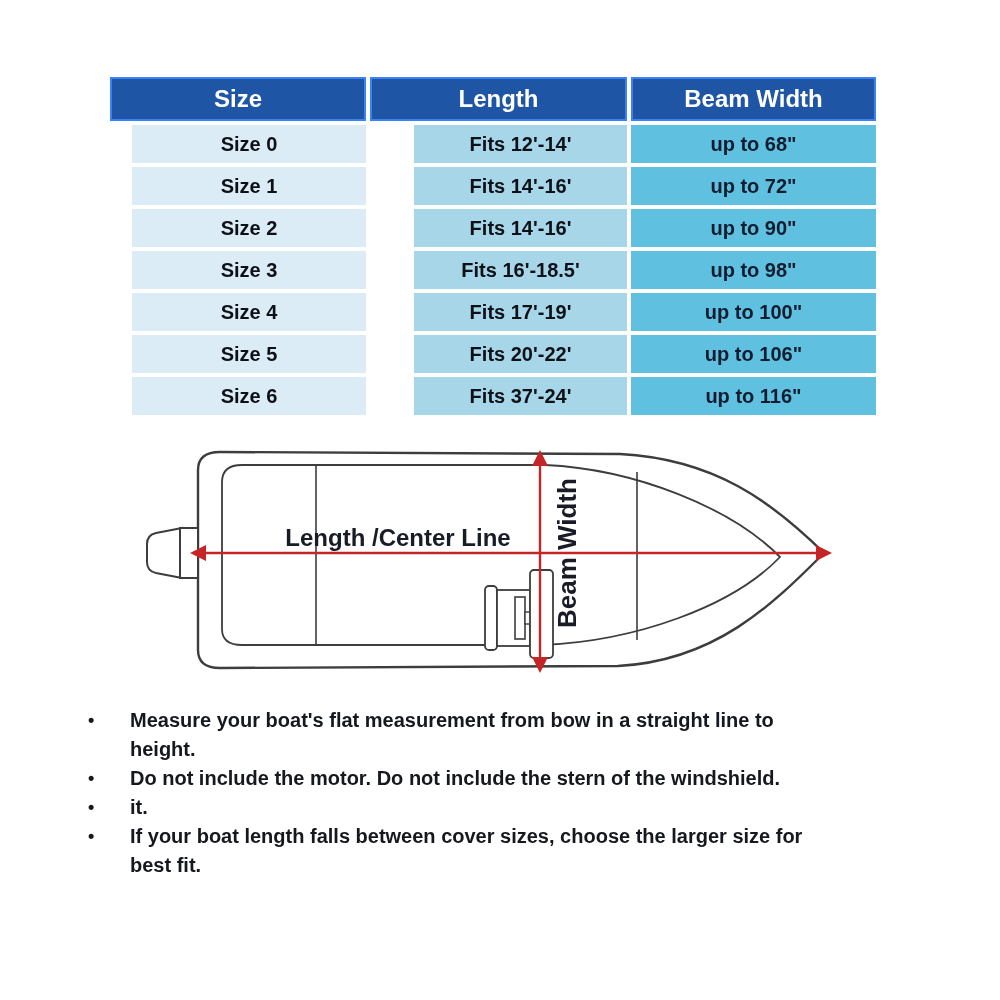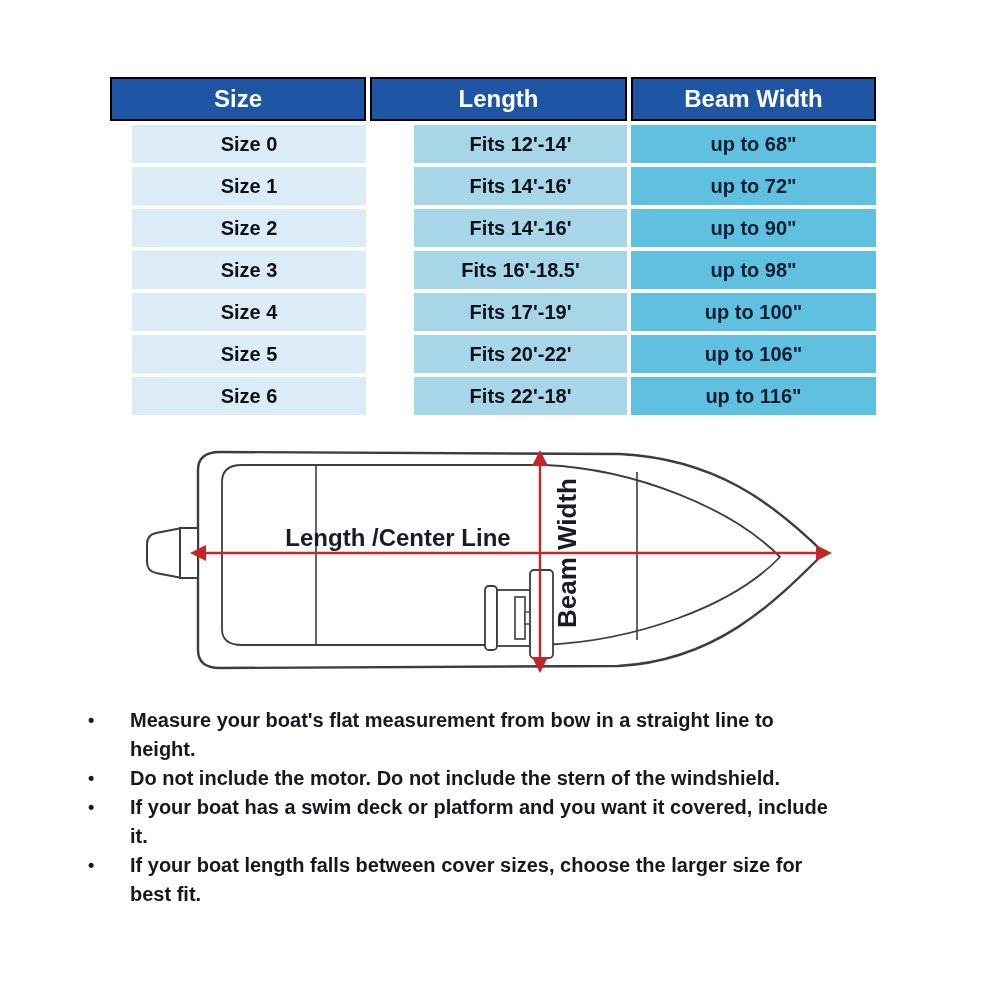--- a/index.html
+++ b/index.html
@@ -25,21 +25,21 @@
   }
   .size-table .row { display: contents; }
   .cell {
     display: flex; align-items: center; justify-content: center;
     font-weight: bold;
     font-size: 20px;
     color: #0d1117;
   }
   .th {
     background: #1e55a5;
-    border: 2px solid #000000;
+    border: 2px solid #3b82f6;
     color: #ffffff;
     font-size: 24px;
   }
   .col-size   { background: #dbecf6; margin-left: 22px; }
   .col-length { background: #a6d6e8; margin-left: 44px; }
   .col-beam   { background: #60c0e0; color: #101d30; }
 
   
   .diagram {
     position: absolute;
@@ -111,21 +111,21 @@
       <div class="cell col-length">Fits 17'-19'</div>
       <div class="cell col-beam">up to 100"</div>
     </div>
     <div class="row">
       <div class="cell col-size">Size 5</div>
       <div class="cell col-length">Fits 20'-22'</div>
       <div class="cell col-beam">up to 106"</div>
     </div>
     <div class="row">
       <div class="cell col-size">Size 6</div>
-      <div class="cell col-length">Fits 22'-18'</div>
+      <div class="cell col-length">Fits 37'-24'</div>
       <div class="cell col-beam">up to 116"</div>
     </div>
   </section>
 
   <svg class="diagram" viewBox="0 0 740 265">
 
     <path d="M 68 30 Q 68 12 90 12 L 490 14 C 585 19 642 62 694 113 C 642 165 585 221 488 226 L 90 228 Q 68 228 68 210 Z" fill="none" stroke="#3d3d3d" stroke-width="2.4" stroke-linejoin="round"></path>
 
     <path d="M 92 42 Q 92 25 112 25 L 415 25 C 505 29 602 68 650 117 C 602 167 505 201 413 205 L 112 205 Q 92 205 92 189 Z" fill="none" stroke="#3d3d3d" stroke-width="1.8" stroke-linejoin="round"></path>
 
@@ -168,21 +168,20 @@
     </li>
     <li>
       <span class="dot">•</span>
       <div class="note-text">
         <span>Do not include the motor. Do not include the stern of the windshield.</span>
       </div>
     </li>
     <li>
       <span class="dot">•</span>
       <div class="note-text">
-        <span>If your boat has a swim deck or platform and you want it covered, include</span>
         <span>it.</span>
       </div>
     </li>
     <li>
       <span class="dot">•</span>
       <div class="note-text">
         <span>If your boat length falls between cover sizes, choose the larger size for</span>
         <span>best fit.</span>
       </div>
     </li>

